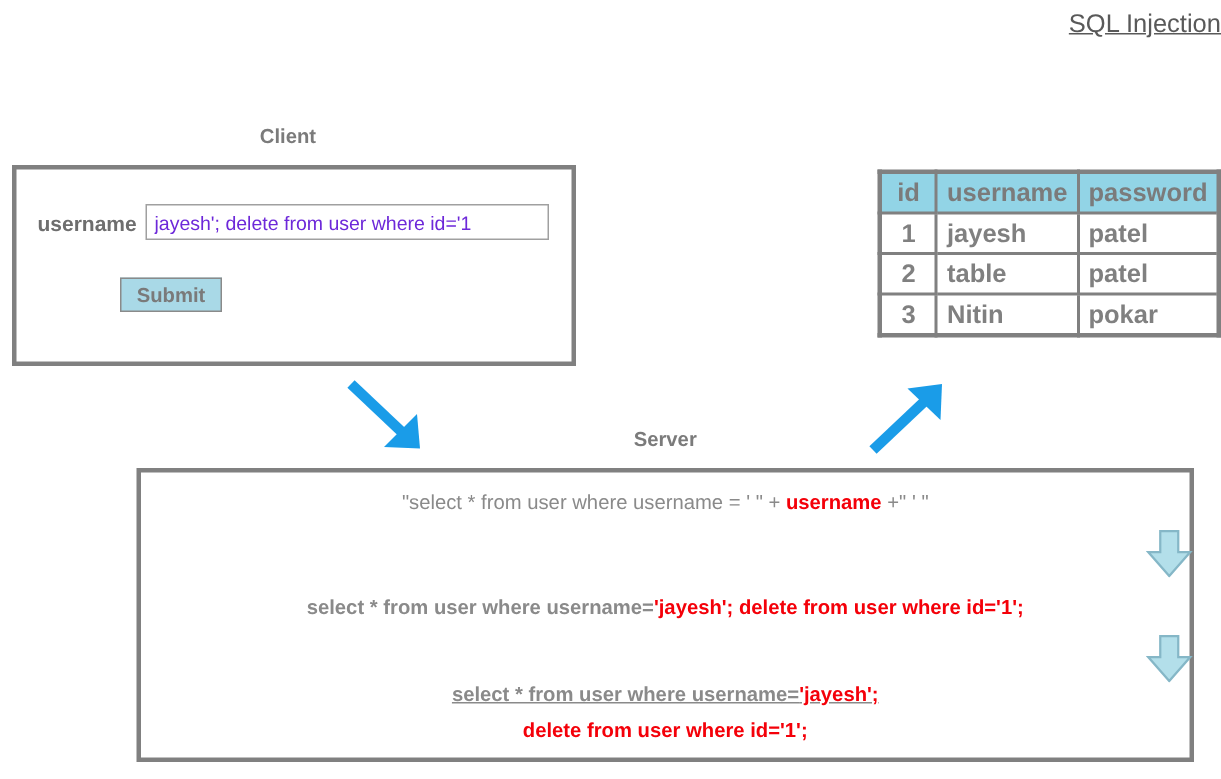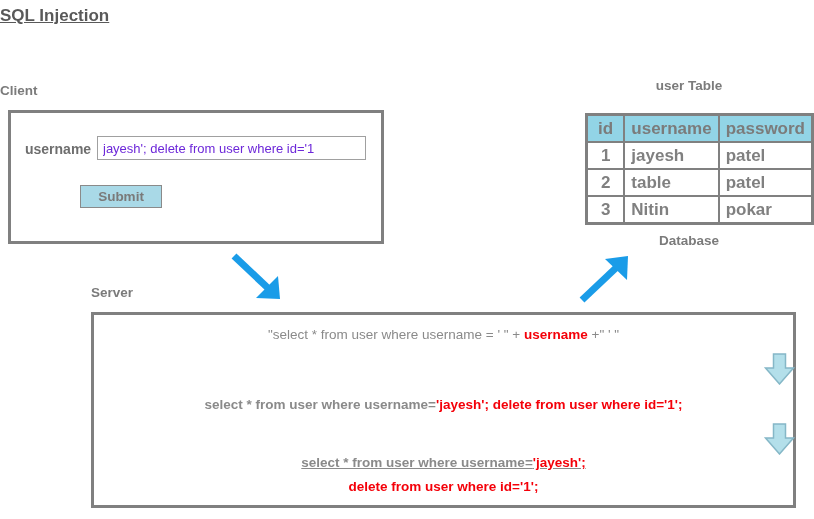--- a/index.html
+++ b/index.html
@@ -1,49 +1,49 @@
 <!DOCTYPE html>
 <html><head>
 <meta charset="utf-8">
 <style>
   html,body{margin:0;padding:0;background:#ffffff;}
   .canvas{
     position:relative;width:814px;height:519px;background:#ffffff;
     font-family:"Liberation Sans", sans-serif;overflow:hidden;
   }
   .page-title{
-    position:absolute;top:6px;left:0;width:814px;text-align:left;
-    font-size:17px;font-weight:bold;color:#595959;text-decoration:underline;
+    position:absolute;top:6px;left:0;width:814px;text-align:right;
+    font-size:17px;font-weight:normal;color:#595959;text-decoration:underline;
   }
   .banner{
     position:absolute;top:43px;left:45px;white-space:nowrap;
     font-size:13.5px;font-weight:bold;color:#f40009;
   }
   .section-label{
     position:absolute;font-size:13.5px;font-weight:bold;color:#7b7b7b;
   }
-  .client-label{top:83px;left:0;width:384px;}
-  .server-label{top:285px;left:91px;width:705px;}
+  .client-label{top:83px;left:0;width:384px;text-align:center;}
+  .server-label{top:285px;left:91px;width:705px;text-align:center;}
   .usertable-label{top:78px;left:585px;width:208px;text-align:center;}
   .database-label{top:233px;left:585px;width:208px;text-align:center;}
 
   .client-box{
     position:absolute;left:8px;top:110px;width:370px;height:128px;
     border:3px solid #808080;background:#ffffff;
   }
   .username-label{
     position:absolute;left:14px;top:28px;font-size:14px;font-weight:bold;color:#6e6e6e;
   }
   .username-input{
     position:absolute;left:86px;top:23px;width:249px;height:22px;
     border:1px solid #a0a0a0;font-family:"Liberation Sans",sans-serif;
     font-size:13px;color:#6d28d9;padding:0 13px 0 5px;background:#ffffff;box-sizing:content-box;
   }
   .submit-button{
-    position:absolute;left:69px;top:72px;width:82px;height:23px;
+    position:absolute;left:69px;top:72px;width:68px;height:23px;
     background:#a9d9e7;border:1px solid #8a8a8a;
     font-family:"Liberation Sans",sans-serif;font-size:13.5px;font-weight:bold;color:#7a7a7a;
     cursor:pointer;
   }
 
   table.user-table{
     position:absolute;left:585px;top:113px;border-collapse:collapse;
     font-size:17px;font-weight:bold;color:#808080;background:#ffffff;
     border:3px solid #808080;
   }
@@ -86,21 +86,20 @@
   <div class="page-title">SQL Injection</div>
 
 
   <div class="section-label client-label">Client</div>
   <div class="client-box">
     <span class="username-label">username</span>
     <input class="username-input" type="text" value="jayesh'; delete from user where id='1" style="">
     <button class="submit-button">Submit</button>
   </div>
 
-  <div class="section-label usertable-label">user Table</div>
   <table class="user-table">
     <thead>
       <tr>
         <th class="col-id">id</th>
         <th class="col-username">username</th>
         <th class="col-password">password</th>
       </tr>
     </thead>
     <tbody>
       <tr>
@@ -113,21 +112,20 @@
         <td>table</td>
         <td>patel</td>
       </tr>
       <tr>
         <td class="cell-id">3</td>
         <td>Nitin</td>
         <td>pokar</td>
       </tr>
     </tbody>
   </table>
-  <div class="section-label database-label">Database</div>
 
   <svg class="diag-arrow diag-arrow-1" width="80" height="60" viewBox="0 0 80 60">
     <line x1="14" y1="6" x2="50" y2="40" stroke="#1a9ce8" stroke-width="7"></line>
     <polygon points="60,49 36,48 58,26" fill="#1a9ce8"></polygon>
   </svg>
 
   <svg class="diag-arrow diag-arrow-2" width="80" height="60" viewBox="0 0 80 60">
     <line x1="10" y1="52" x2="46" y2="18" stroke="#1a9ce8" stroke-width="7"></line>
     <polygon points="56,8 55,32 33,11" fill="#1a9ce8"></polygon>
   </svg>

